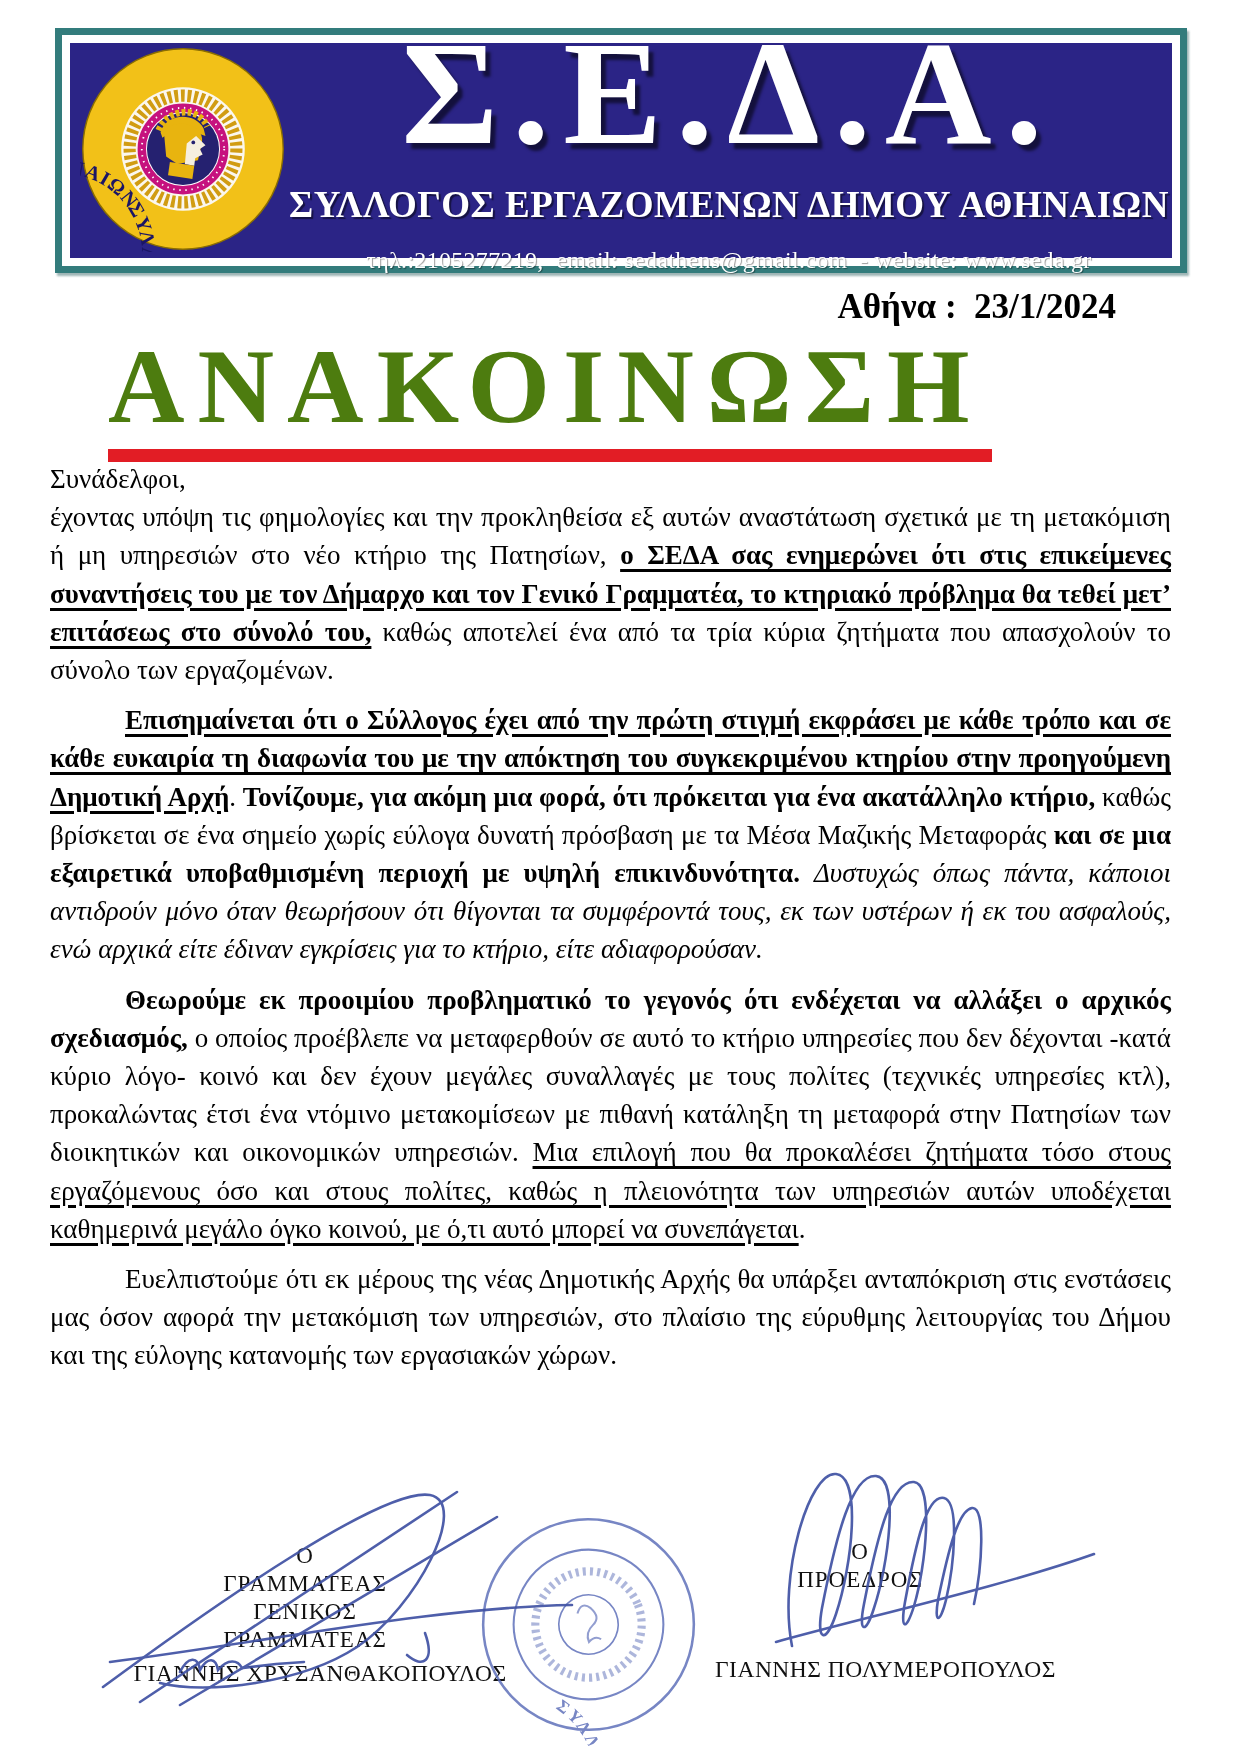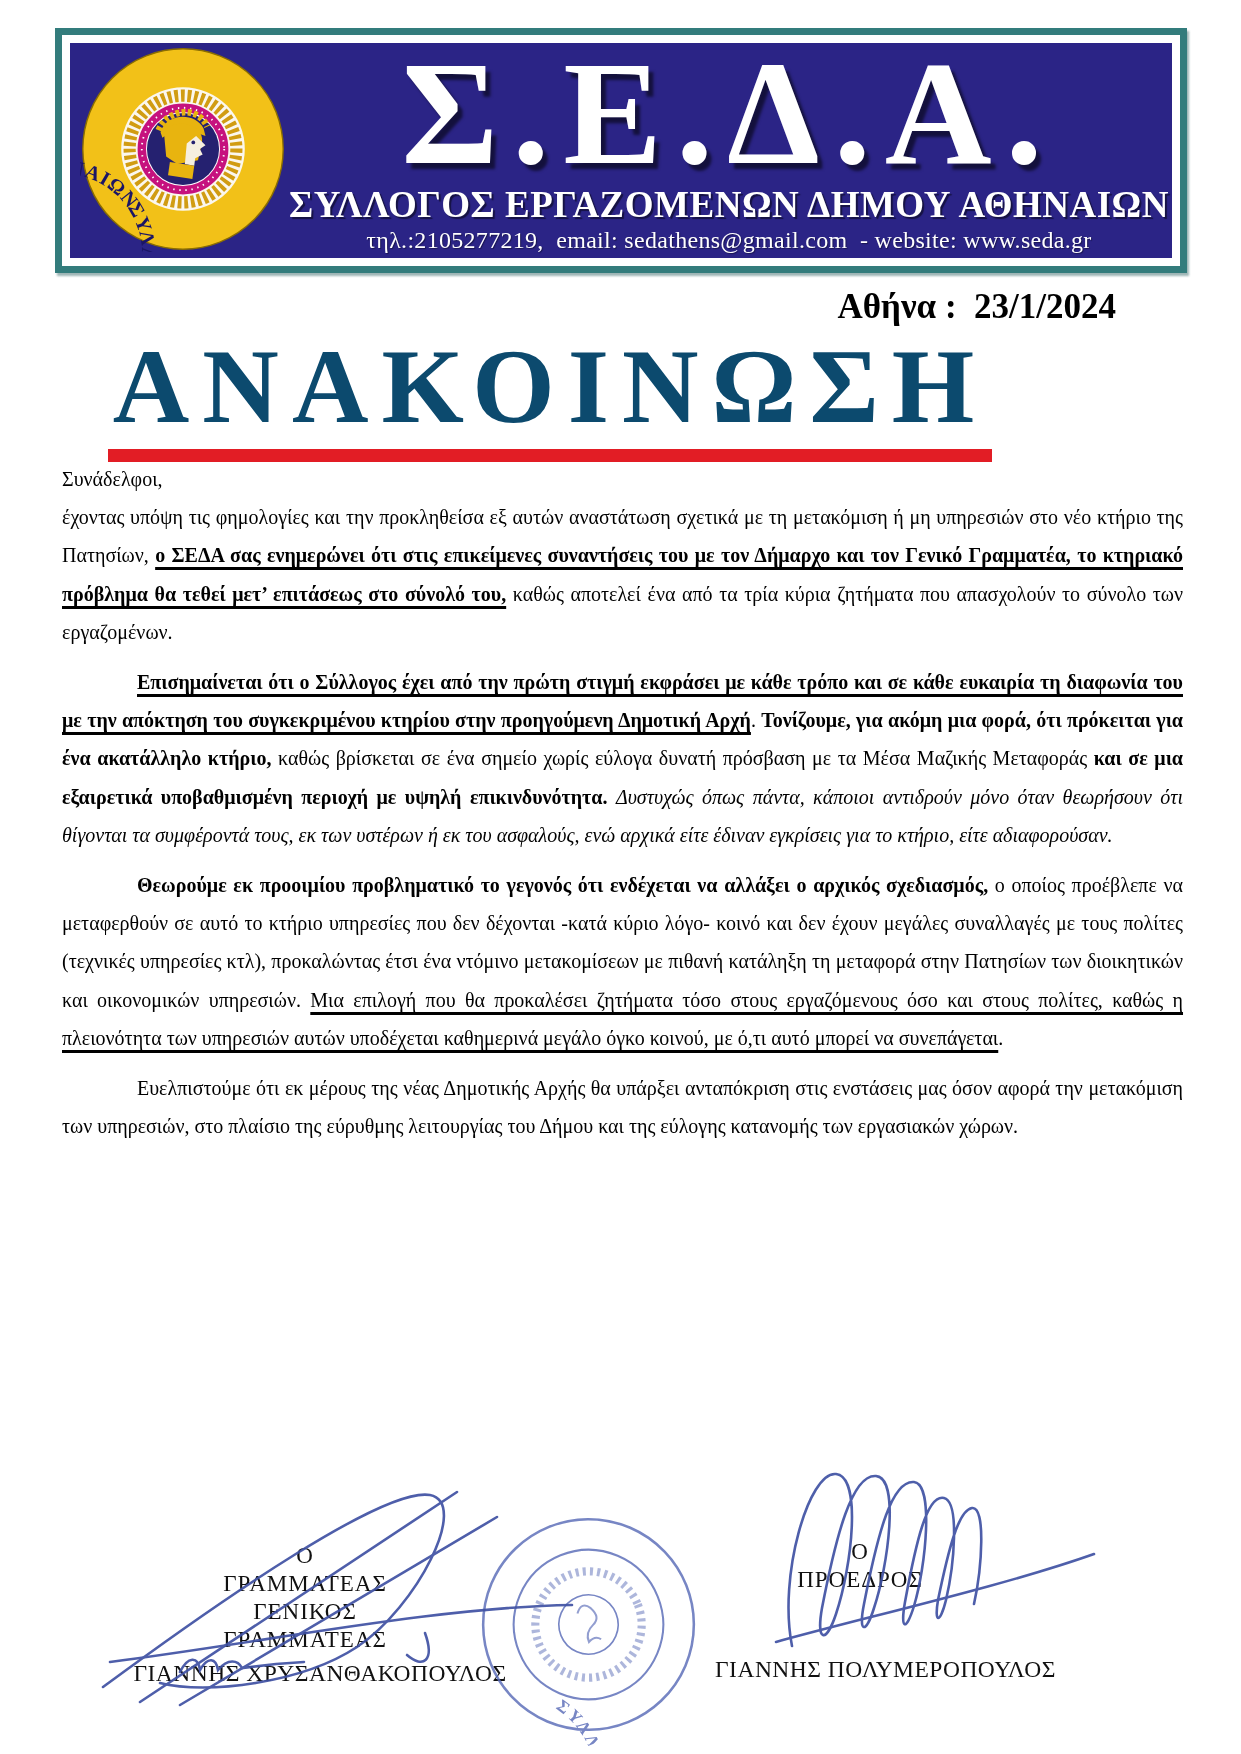--- a/index.html
+++ b/index.html
@@ -10,46 +10,46 @@
   
   .banner{
     position:absolute;left:55px;top:28px;width:1132px;height:245px;
     border:7px solid #337c7c;background:#ffffff;padding:8px;box-sizing:border-box;
     box-shadow:2px 3px 2px rgba(40,90,90,.45);
   }
   .banner-inner{
     width:100%;height:100%;background:#2b2486;display:flex;align-items:center;box-sizing:border-box;
   }
   .logo-wrap{flex:0 0 auto;margin-left:10px;}
-  .brand{flex:1 1 auto;display:flex;flex-direction:column;align-items:center;justify-content:center;color:#fff;margin-top:-2px;}
+  .brand{flex:1 1 auto;display:flex;flex-direction:column;align-items:center;justify-content:center;color:#fff;margin-top:-2px;gap:20px;}
   .acronym{
     font-size:148px;line-height:.92;font-weight:bold;letter-spacing:14px;white-space:nowrap;
     text-shadow:5px 6px 3px rgba(0,0,0,.55);
   }
   .orgname{
     font-size:37px;font-weight:bold;letter-spacing:.5px;white-space:nowrap;margin-top:2px;
     text-shadow:2px 2px 1px rgba(0,0,0,.5);
   }
   .contact{
     font-size:24px;letter-spacing:.3px;white-space:pre;margin-top:1px;
     text-shadow:1px 1px 1px rgba(0,0,0,.4);
   }
   
   .date{
     position:absolute;top:287px;right:125px;font-size:35px;font-weight:bold;white-space:pre;
   }
   .title{
-    position:absolute;left:108px;top:334px;width:884px;text-align:center;
-    color:#0c4a6e;font-weight:bold;font-size:106px;line-height:1;letter-spacing:13px;
+    position:absolute;left:108px;top:334px;width:884px;text-align:left;
+    color:#4d7c0f;font-weight:bold;font-size:106px;line-height:1;letter-spacing:13px;
     border-bottom:13px solid #e21d25;padding-bottom:9px;box-sizing:border-box;white-space:nowrap;
   }
   
   .body-text{
-    position:absolute;left:62px;top:460px;width:1121px;
-    font-size:20px;line-height:38.2px;text-align:justify;
+    position:absolute;left:50px;top:460px;width:1121px;
+    font-size:27px;line-height:38.2px;text-align:justify;
   }
   .body-text p{margin:0;}
   .body-text p.indent{text-indent:75px;margin-top:12px;}
   .rb{font-weight:bold;}
   .ri{font-style:italic;}
   .ru{text-decoration:underline;text-decoration-thickness:2.5px;text-underline-offset:5px;}
   
   .sig-label{position:absolute;text-align:center;font-size:23px;line-height:1.22;letter-spacing:1px;color:#111;}
   .sig-name{position:absolute;text-align:center;font-size:23.5px;letter-spacing:.5px;color:#111;white-space:nowrap;}
   .ink{position:absolute;pointer-events:none;}

